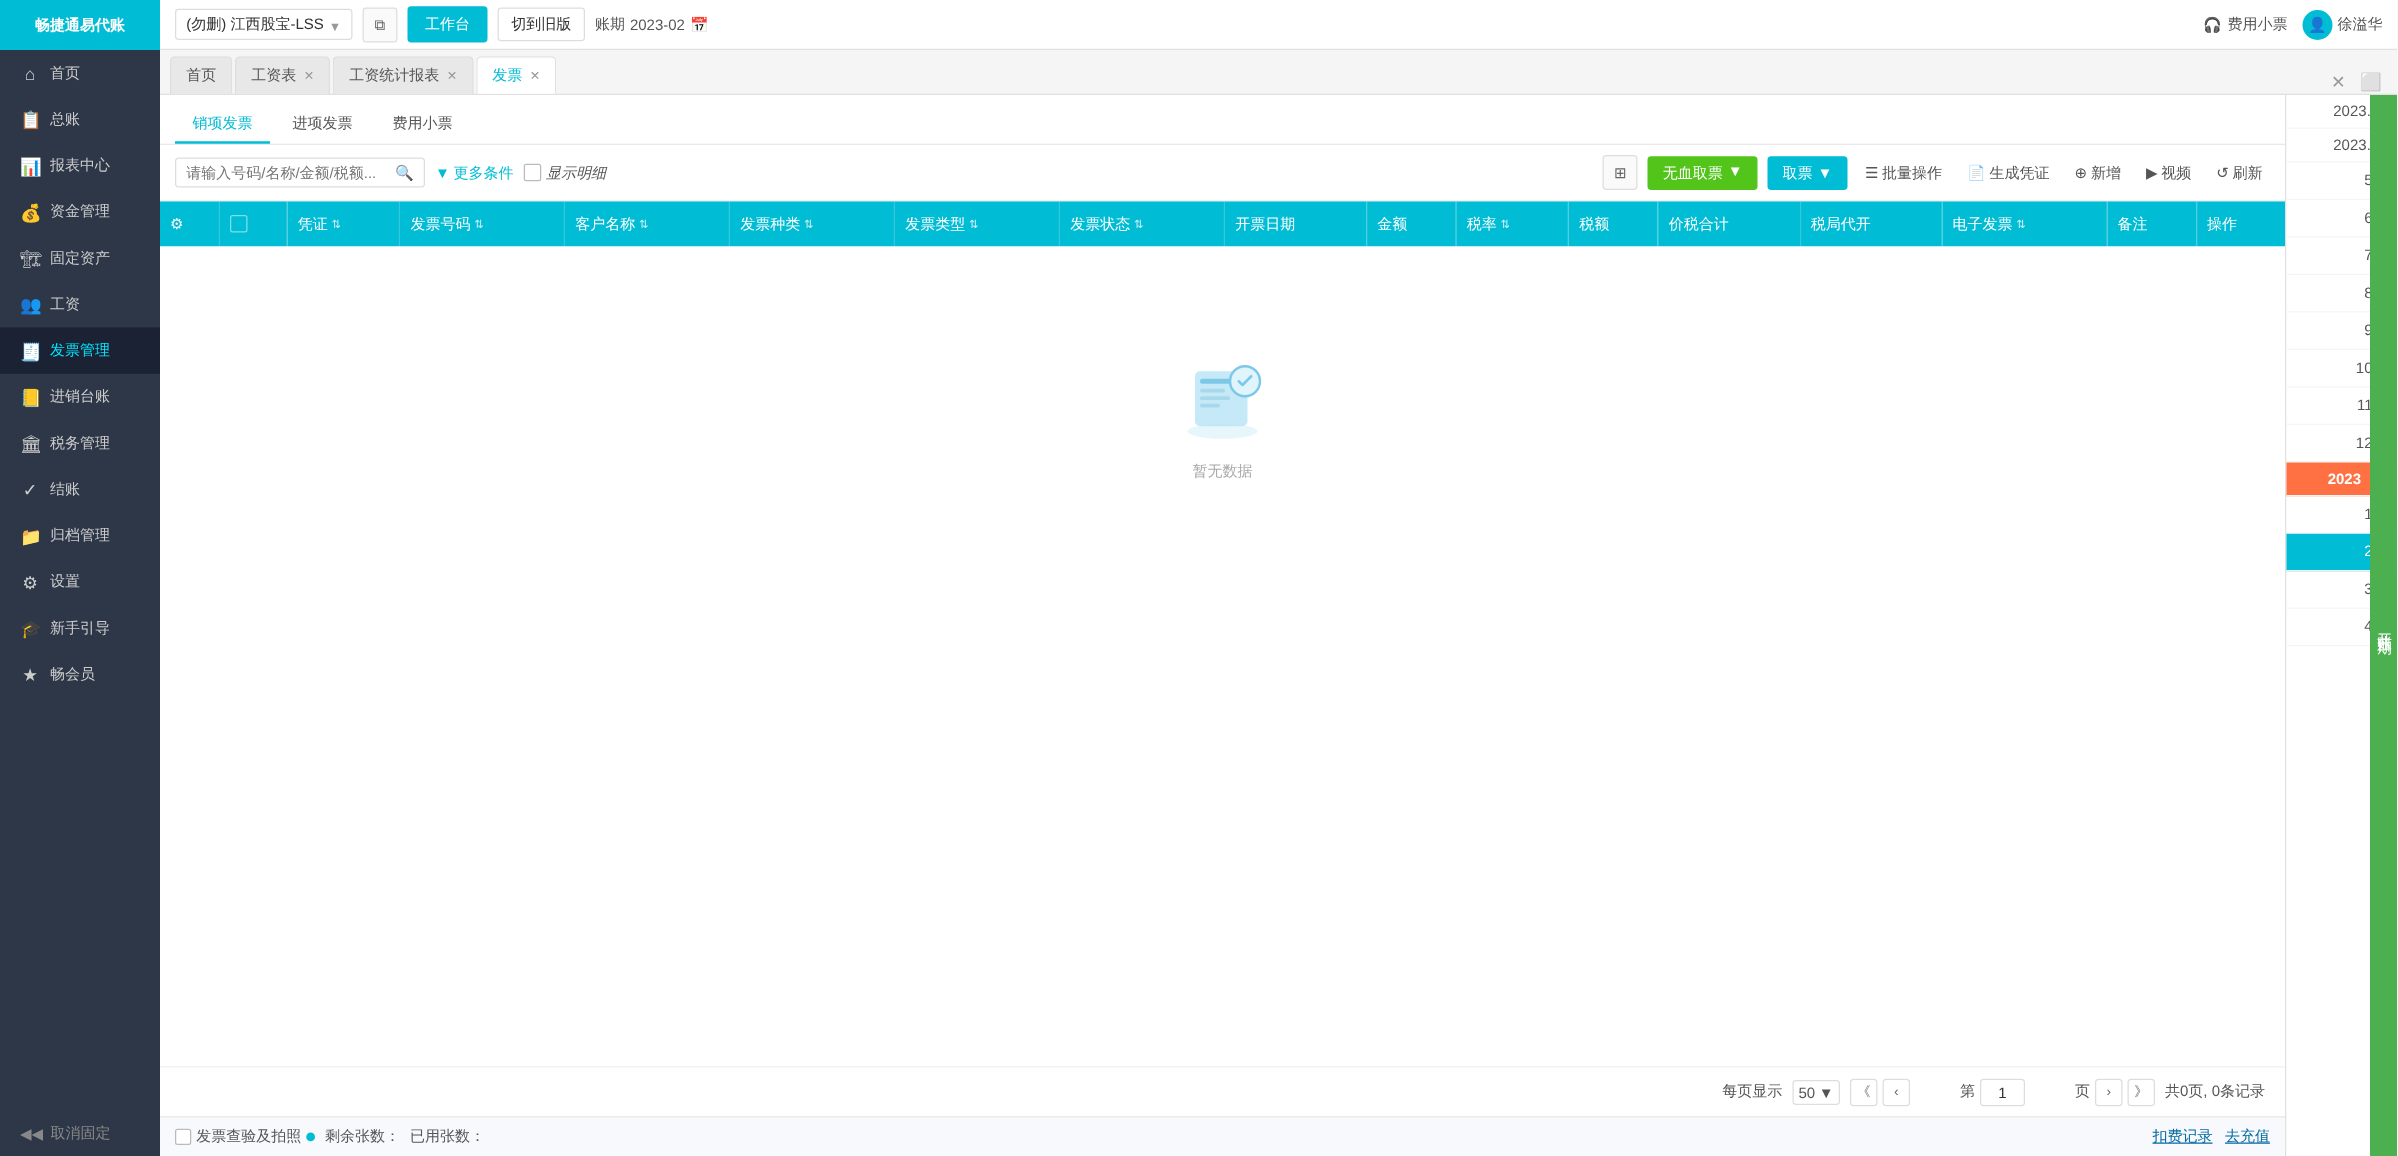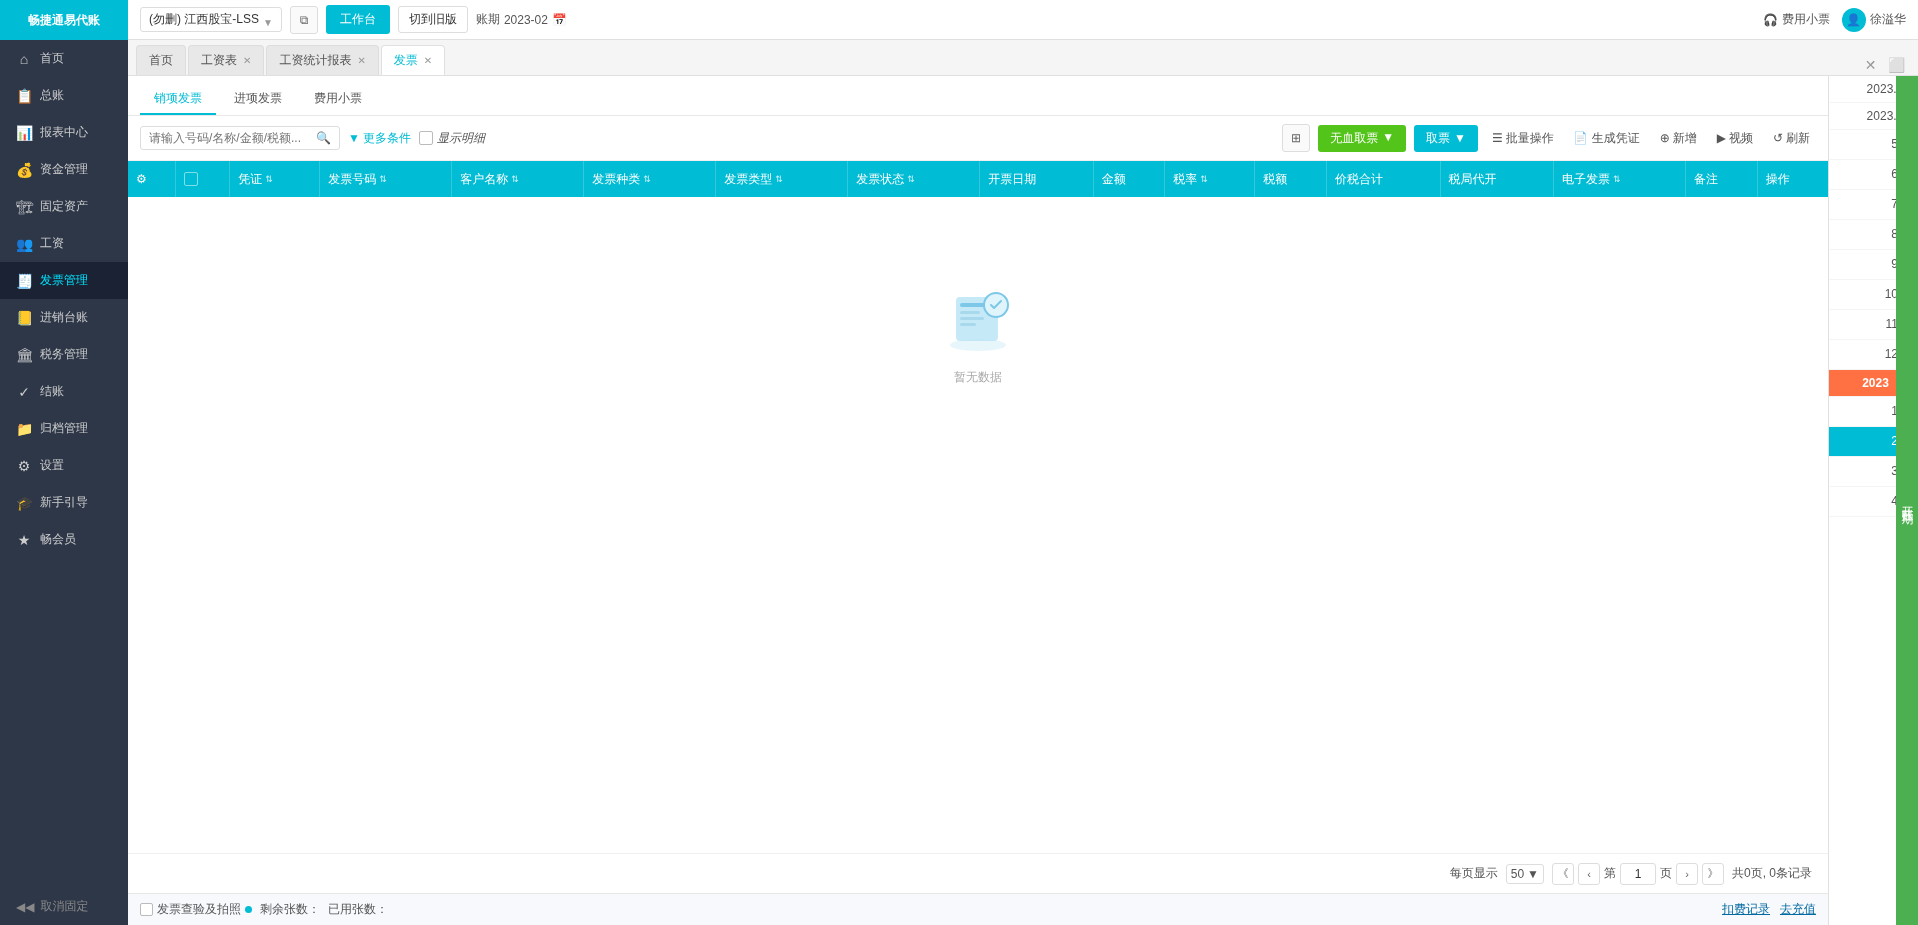--- a/index.html
+++ b/index.html
@@ -339,21 +339,21 @@
       height: 40px;
       display: flex;
       align-items: center;
       justify-content: flex-end;
       padding: 0 16px;
       border-top: 1px solid #f0f0f0;
       gap: 8px;
       flex-shrink: 0;
       background: #fff;
     }
-    .pagination-text { color: #555; font-size: 12px; }
+    .pagination-text { color: #555; font-size: 12px; margin-left: 36px; }
     .pagination-select {
       border: 1px solid #ddd;
       border-radius: 3px;
       padding: 2px 4px;
       font-size: 12px;
       color: #555;
       display: flex;
       align-items: center;
       gap: 3px;
       cursor: pointer;

